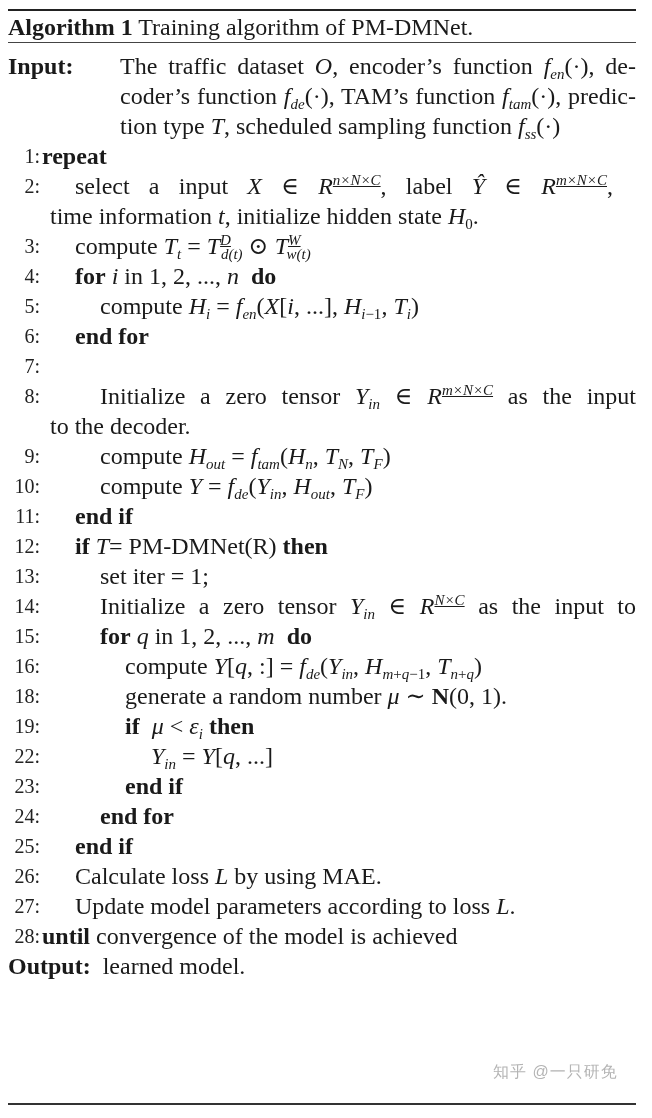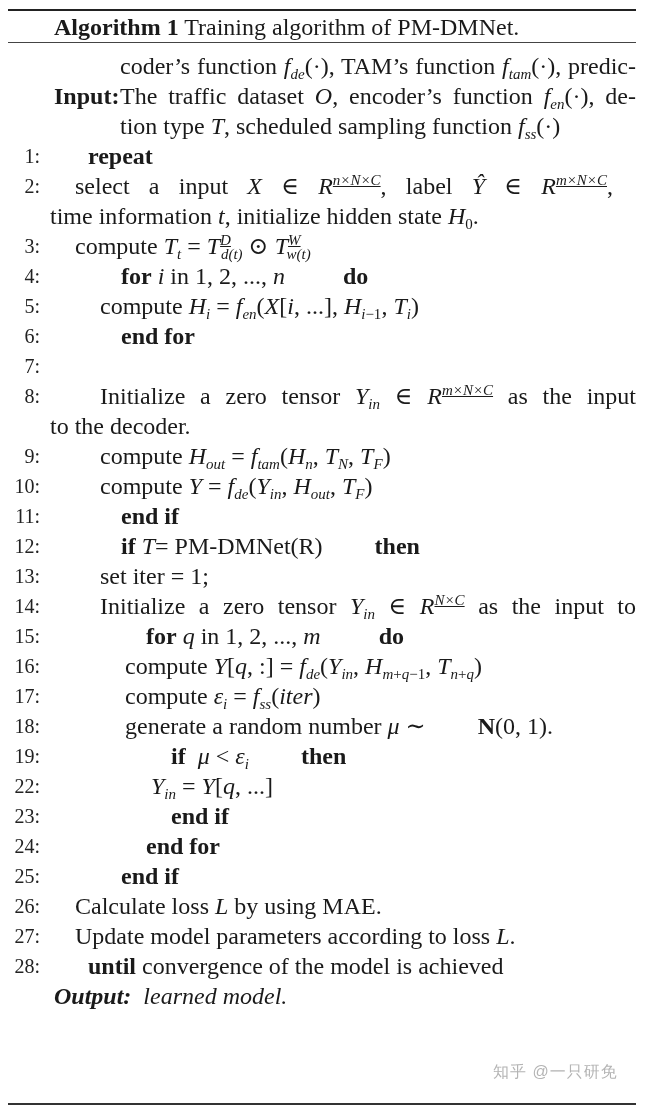--- a/index.html
+++ b/index.html
@@ -7,69 +7,69 @@
     width: 652px; height: 1118px; position: relative; overflow: hidden;
     font-family: "Liberation Serif", "DejaVu Serif", serif;
     color: #1a1a1a; font-size: 24px;
   }
   .rule { position: absolute; left: 8px; width: 628px; background: #222; }
   .rule.top { top: 9px; height: 2px; }
   .rule.mid { top: 42px; height: 1px; background: #444; }
   .rule.bot { top: 1103px; height: 2px; background: #333; }
 
   .title { position: absolute; left: 8px; top: 12px; line-height: 30px; white-space: nowrap; }
-  .b { font-weight: bold; margin-left: 46px; }
+  .b { font-weight: bold; }
   .m { font-style: italic; }
   sub, sup { font-size: 15px; line-height: 0; }
   sub { vertical-align: -5px; }
   sup { vertical-align: 9px; text-decoration: underline; }
 
   .block { position: absolute; left: 8px; top: 51px; width: 630px; }
   .row { position: relative; height: 30px; line-height: 30px; white-space: nowrap; }
   .input-head { position: absolute; left: 0; top: 0; }
   .input-line { position: absolute; left: 112px; top: 0; }
   .just { display: block; text-align: justify; text-align-last: justify; width: 516px; }
 
   .ln { position: absolute; left: 0; width: 32px; text-align: right; font-size: 20px; color: #222; }
   .txt { position: absolute; top: 0; }
   .i0 { left: 34px; } .i1 { left: 67px; } .i2 { left: 92px; } .i3 { left: 117px; } .i4 { left: 143px; }
   .cont { left: 42px; }
 
-  .output { position: absolute; left: 0; top: 0; font-style: italic; }
+  .output { position: absolute; left: 0; top: 0; }
   .watermark {
     position: absolute; left: 493px; top: 1062px; font-family: Liberation Sans, sans-serif;
     font-size: 16px; color: #b4b4b4; letter-spacing: 1px; white-space: nowrap;
   }
 </style>
 </head>
 <body>
 
 <div class="rule top"></div>
 
 <div class="title">
   <span class="b">Algorithm 1</span>
   <span>Training algorithm of PM-DMNet.</span>
 </div>
 
 <div class="rule mid"></div>
 
 <div class="block">
 
   <div class="row">
-    <span class="input-line">
-        <span class="just">coder’s function <span class="m">f</span><sub class="m">de</sub>(·), TAM’s function <span class="m">f</span><sub class="m">tam</sub>(·), predic-</span>
-      </span>
-  </div>
-  <div class="row">
     <span class="input-head b">Input:</span>
     <span class="input-line">
         <span class="just">The traffic dataset <span class="m">O</span>, encoder’s function <span class="m">f</span><sub class="m">en</sub>(·), de-</span>
       </span>
   </div>
   <div class="row">
+    <span class="input-line">
+        <span class="just">coder’s function <span class="m">f</span><sub class="m">de</sub>(·), TAM’s function <span class="m">f</span><sub class="m">tam</sub>(·), predic-</span>
+      </span>
+  </div>
+  <div class="row">
     <span class="input-line">tion type <span class="m">T</span>, scheduled sampling function <span class="m">f</span><sub class="m">ss</sub>(·)</span>
   </div>
 
   <div class="row">
     <span class="ln">1:</span>
     <span class="txt i0 b">repeat</span>
   </div>
 
   <div class="row">
     <span class="ln">2:</span>
@@ -150,24 +150,20 @@
   <div class="row">
     <span class="ln">15:</span>
     <span class="txt i2"><span class="b">for</span> <span class="m">q</span> in 1, 2, ..., <span class="m">m</span>&nbsp; <span class="b">do</span></span>
   </div>
 
   <div class="row">
     <span class="ln">16:</span>
     <span class="txt i3">compute <span class="m">Y</span>[<span class="m">q</span>, :] = <span class="m">f</span><sub class="m">de</sub>(<span class="m">Y<sub>in</sub></span>, <span class="m">H</span><sub><span class="m">m</span>+<span class="m">q</span>−1</sub>, <span class="m">T</span><sub><span class="m">n</span>+<span class="m">q</span></sub>)</span>
   </div>
 
-  <div class="row">
-    <span class="ln">17:</span>
-    <span class="txt i3">compute <span class="m">ε<sub>i</sub></span> = <span class="m">f</span><sub class="m">ss</sub>(<span class="m">iter</span>)</span>
-  </div>
 
   <div class="row">
     <span class="ln">18:</span>
     <span class="txt i3">generate a random number <span class="m">μ</span> ∼ <span class="b">N</span>(0, 1).</span>
   </div>
 
   <div class="row">
     <span class="ln">19:</span>
     <span class="txt i3"><span class="b">if</span>&nbsp; <span class="m">μ</span> &lt; <span class="m">ε<sub>i</sub></span> <span class="b">then</span></span>
   </div>

